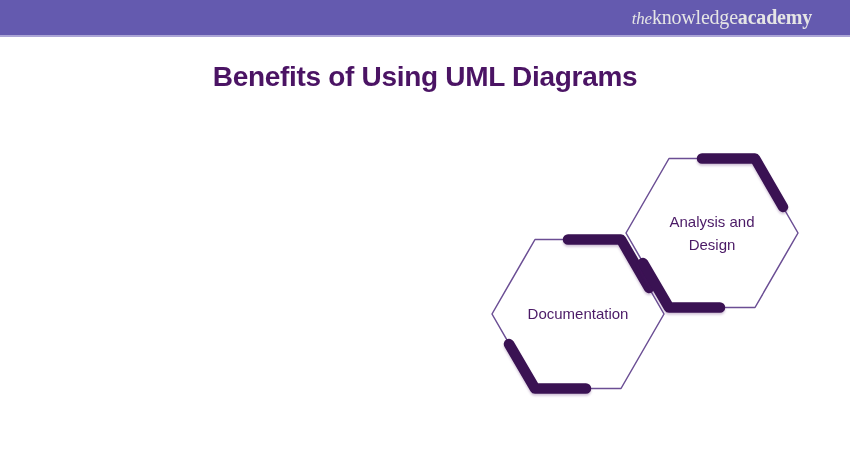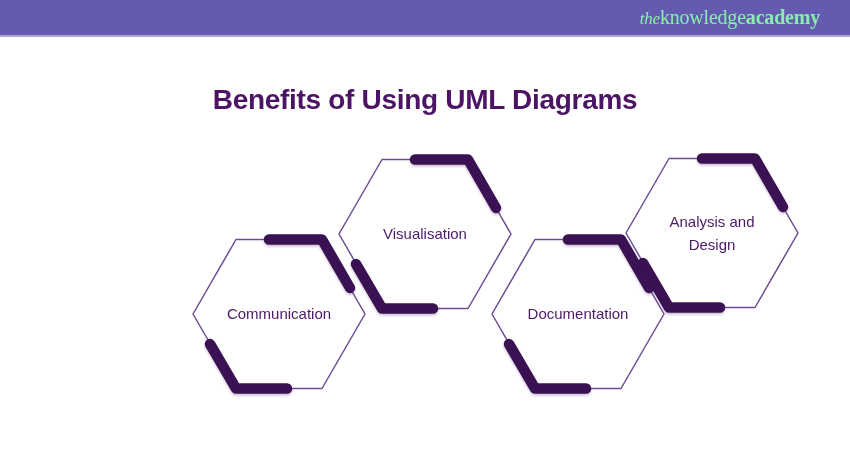--- a/index.html
+++ b/index.html
@@ -7,30 +7,30 @@
     position:relative;width:850px;height:450px;overflow:hidden;
     background:#ffffff;font-family:"Liberation Sans",sans-serif;
   }
   
   .header{
     position:absolute;top:0;left:0;width:100%;height:35px;
     background:var(--header-bar,#645AAF);
     border-bottom:2px solid var(--header-edge,#ABA5D6);
   }
   .brand{
-    position:absolute;right:30px;top:0;height:35px;line-height:35px;
-    color:#86efac;font-family:"Liberation Serif",serif;letter-spacing:-0.2px;
+    position:absolute;right:38px;top:0;height:35px;line-height:35px;
+    color:#e5e5e5;font-family:"Liberation Serif",serif;letter-spacing:-0.2px;
     white-space:nowrap;
   }
   .brand .the{font-style:italic;font-size:17px;}
   .brand .knowledge{font-size:20px;font-weight:400;}
   .brand .academy{font-size:20px;font-weight:700;}
   
   .page-title{
-    position:absolute;top:84px;left:0;width:100%;
+    position:absolute;top:61px;left:0;width:100%;
     text-align:center;font-size:28px;font-weight:700;
     letter-spacing:-0.3px;color:var(--title,#4B1464);
   }
   
   .hex{position:absolute;width:176px;height:156px;}
   .hex svg{position:absolute;left:0;top:0;width:176px;height:156px;overflow:visible;}
   .hex .outline{fill:none;stroke:var(--outline,#6B4E94);stroke-width:1.5;stroke-linejoin:round;}
   .hex .accent{
     fill:none;stroke:var(--accent,#3A1253);stroke-width:10.5;
     stroke-linecap:round;stroke-linejoin:round;
@@ -56,37 +56,21 @@
 
   <div class="header">
     <div class="brand">
       <span class="the">the</span><span class="knowledge">knowledge</span><span class="academy">academy</span>
     </div>
   </div>
 
   <div class="page-title">Benefits of Using UML Diagrams</div>
 
 
-  <div class="hex hex2">
-    <svg viewBox="0 0 176 156">
-      <polygon class="outline" points="2,78 45,3.5 131,3.5 174,78 131,152.5 45,152.5"></polygon>
-      <path class="accent" d="M78 3.5 L131 3.5 L159 52"></path>
-      <path class="accent" d="M19 108 L45 152.5 L96 152.5"></path>
-    </svg>
-    <div class="hex-label">Communication</div>
-  </div>
 
-  <div class="hex hex3">
-    <svg viewBox="0 0 176 156">
-      <polygon class="outline" points="2,78 45,3.5 131,3.5 174,78 131,152.5 45,152.5"></polygon>
-      <path class="accent" d="M78 3.5 L131 3.5 L159 52"></path>
-      <path class="accent" d="M19 108 L45 152.5 L96 152.5"></path>
-    </svg>
-    <div class="hex-label">Visualisation</div>
-  </div>
 
   <div class="hex hex4">
     <svg viewBox="0 0 176 156">
       <polygon class="outline" points="2,78 45,3.5 131,3.5 174,78 131,152.5 45,152.5"></polygon>
       <path class="accent" d="M78 3.5 L131 3.5 L159 52"></path>
       <path class="accent" d="M19 108 L45 152.5 L96 152.5"></path>
     </svg>
     <div class="hex-label">Documentation</div>
   </div>
 

